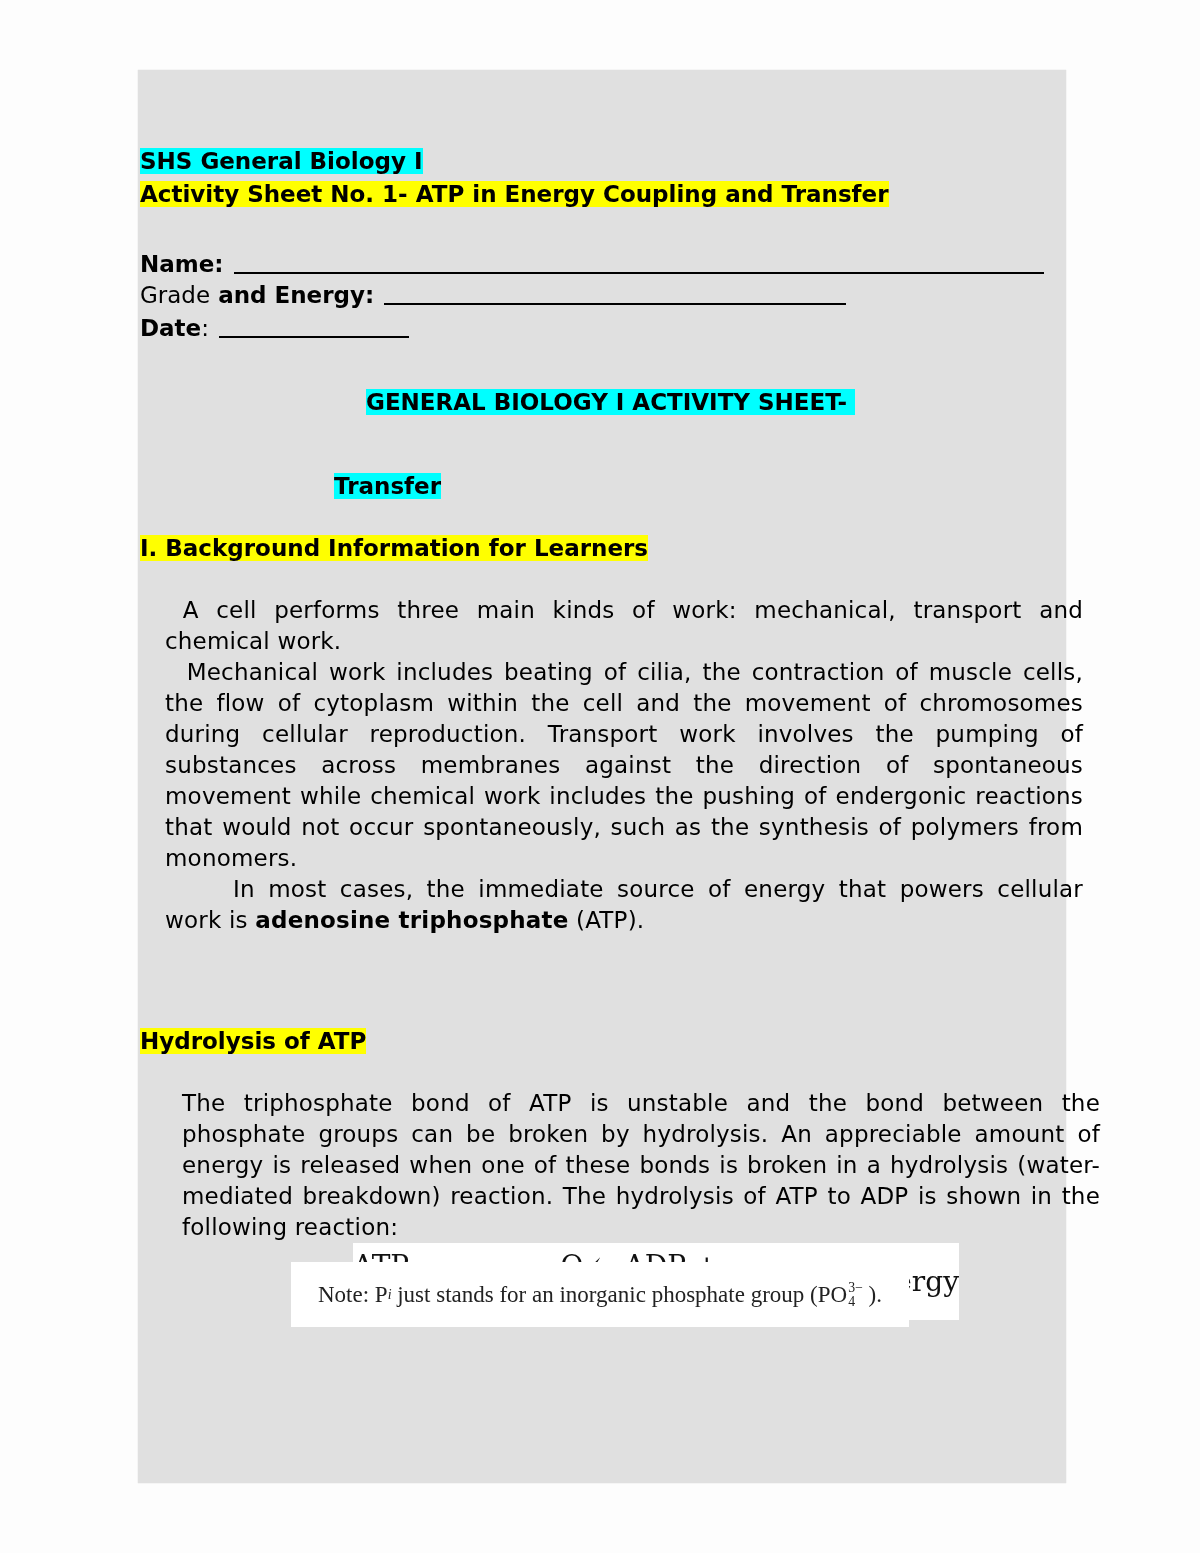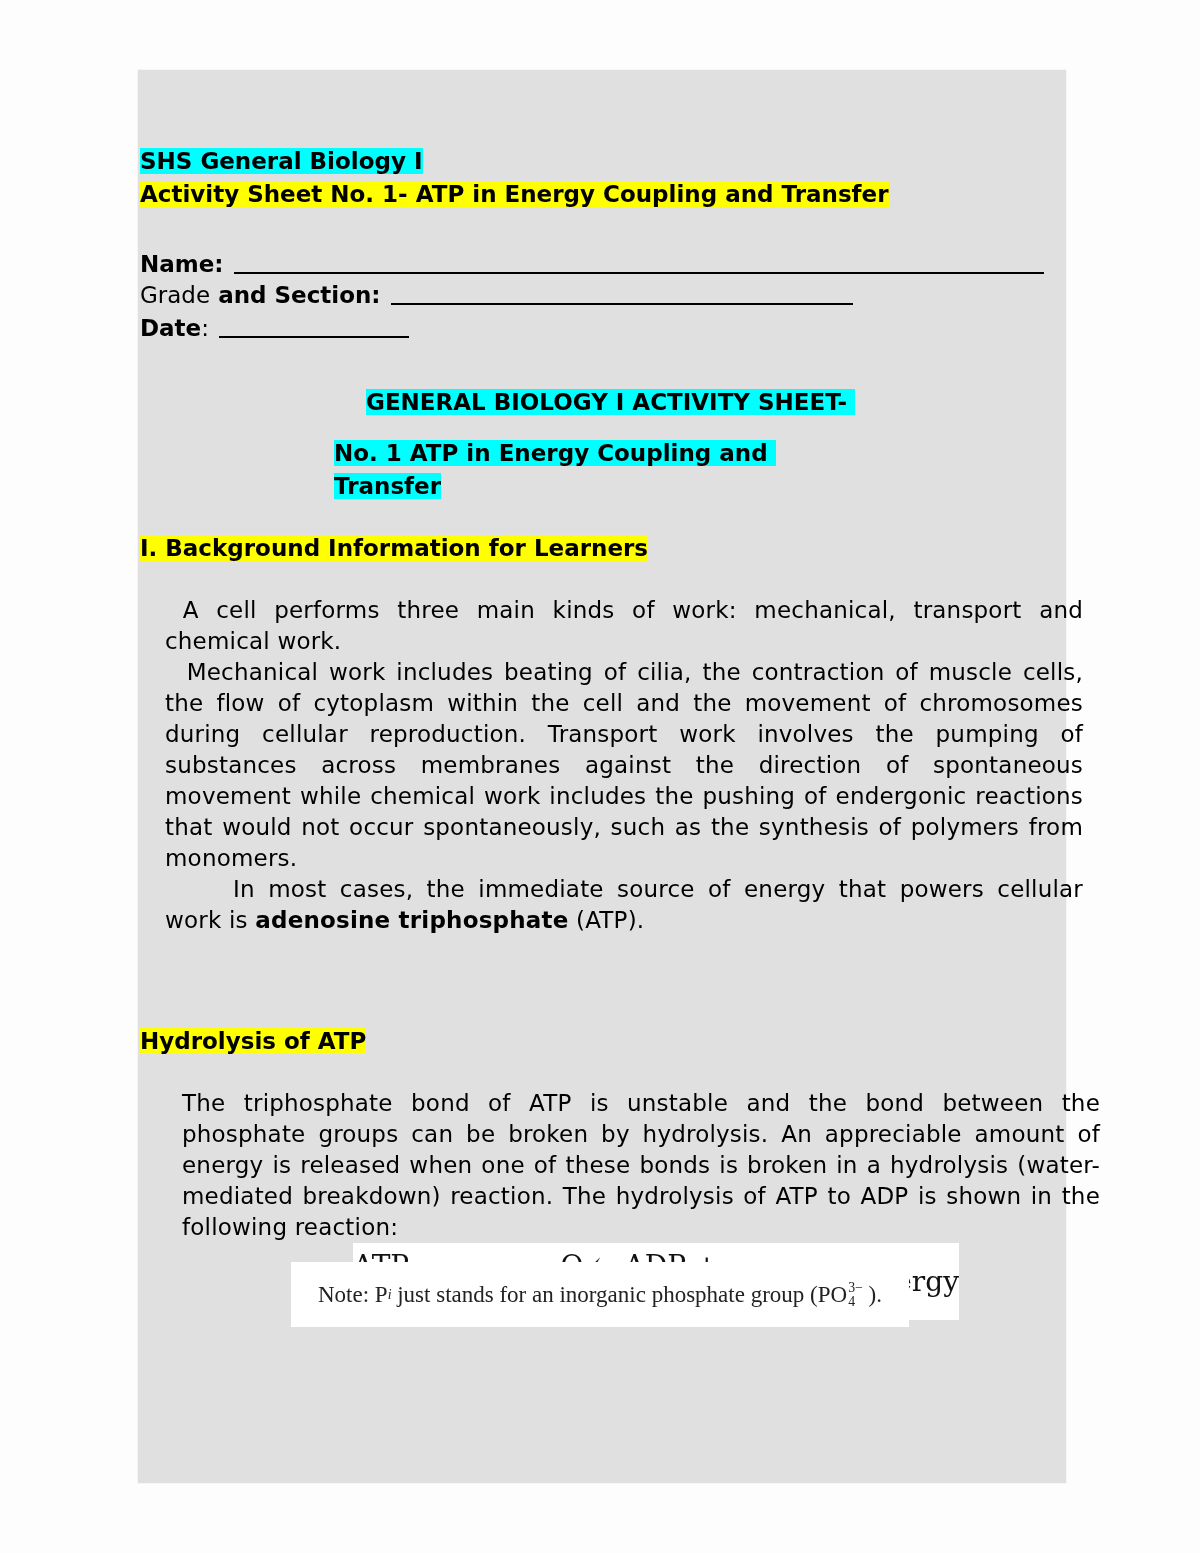--- a/index.html
+++ b/index.html
@@ -125,34 +125,31 @@
   <div class="abs head-line" style="top:108px;">
     <span class="hl-yellow">Activity Sheet No. 1- ATP in Energy Coupling and Transfer</span>
   </div>
 
   <div class="field-row" style="top:178px;">
     <span class="b">Name:</span>
     <span class="blank" style="width:810px;"></span>
   </div>
   <div class="field-row" style="top:209px;">
     <span>Grade</span>
-    <span class="b" style="white-space:pre;"> and Section:</span>
+    <span class="b" style="white-space:pre;"> and Energy:</span>
     <span class="blank" style="width:462px;"></span>
   </div>
   <div class="field-row" style="top:242px;">
     <span class="b">Date</span>
     <span>:</span>
     <span class="blank" style="width:190px;"></span>
   </div>
 
   <div class="abs title-line" style="left:180px; top:316px;margin-left:48px;">
     <span class="hl-cyan" style="white-space:pre;">GENERAL BIOLOGY I ACTIVITY SHEET- </span>
-  </div>
-  <div class="abs title-line" style="left:196px; top:367px;">
-    <span class="hl-cyan" style="white-space:pre;">No. 1 ATP in Energy Coupling and </span>
   </div>
   <div class="abs title-line" style="left:196px; top:400px;">
     <span class="hl-cyan">Transfer</span>
   </div>
 
   <div class="abs head-line" style="top:462px;">
     <span class="hl-yellow">I. Background Information for Learners</span>
   </div>
 
   <div class="para" style="top:525px;margin-left:24px;">

